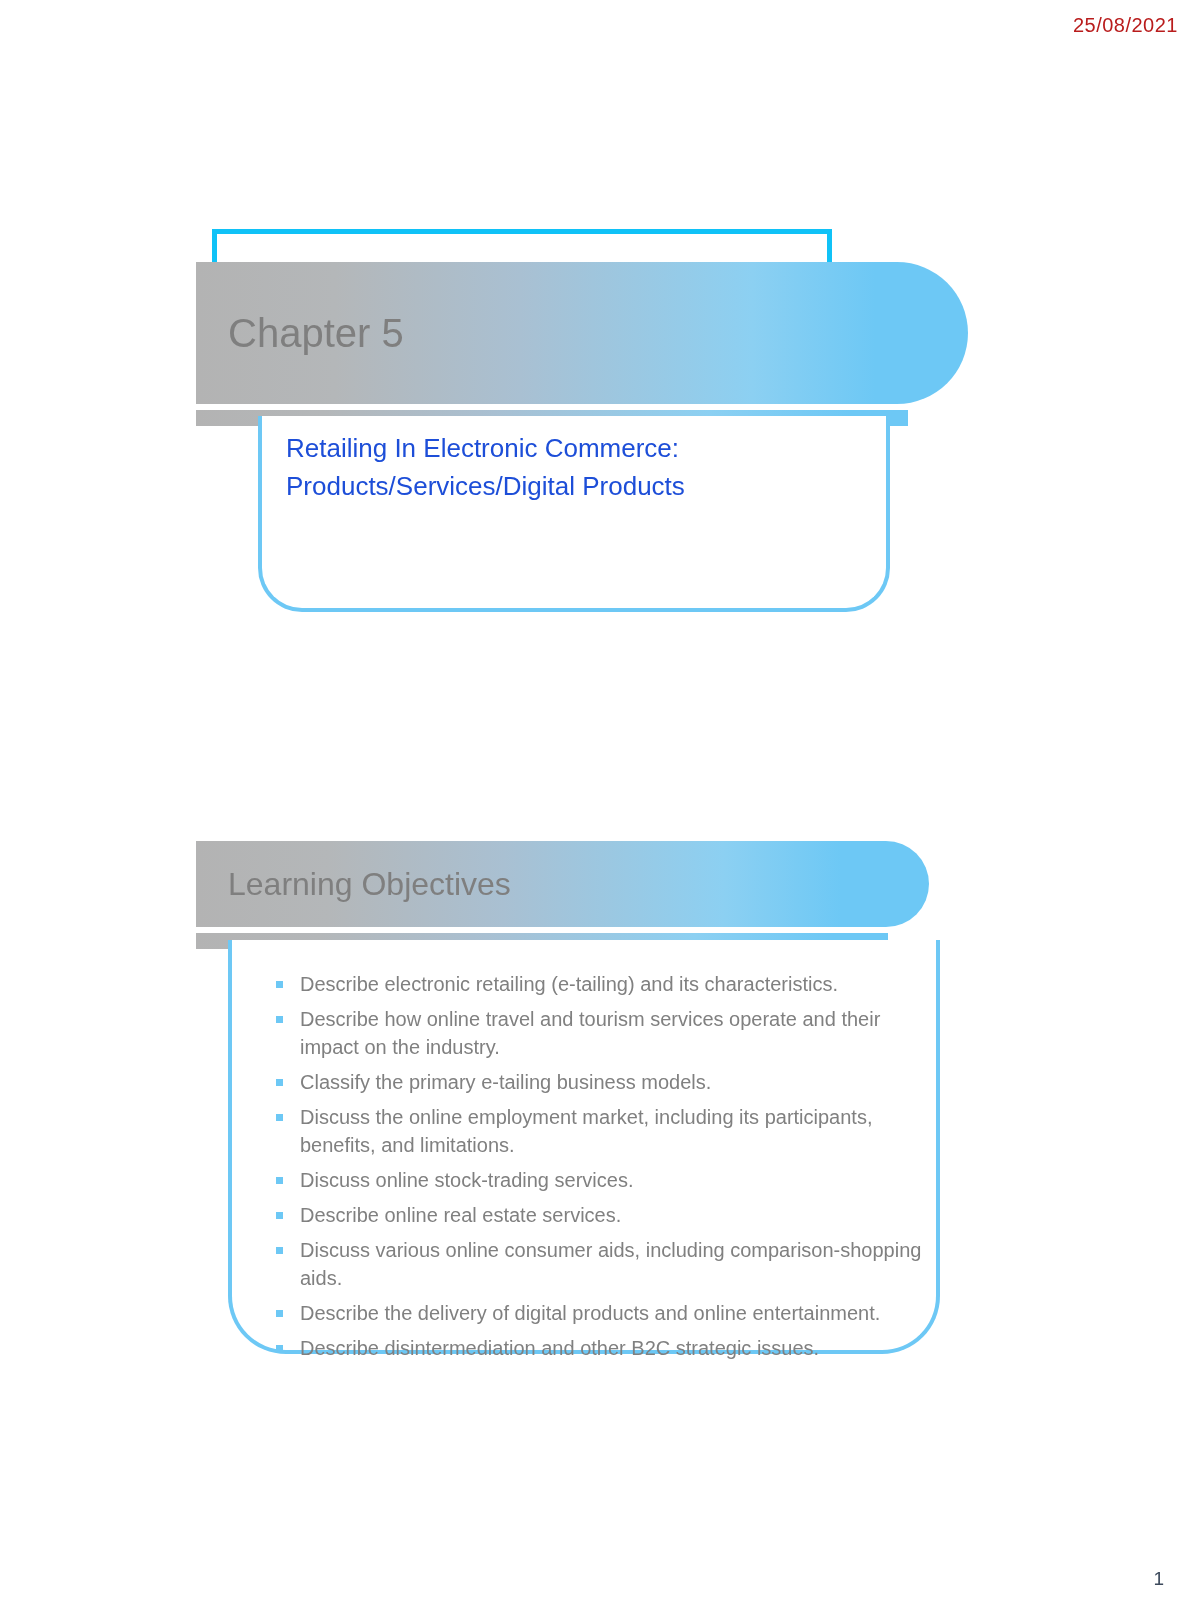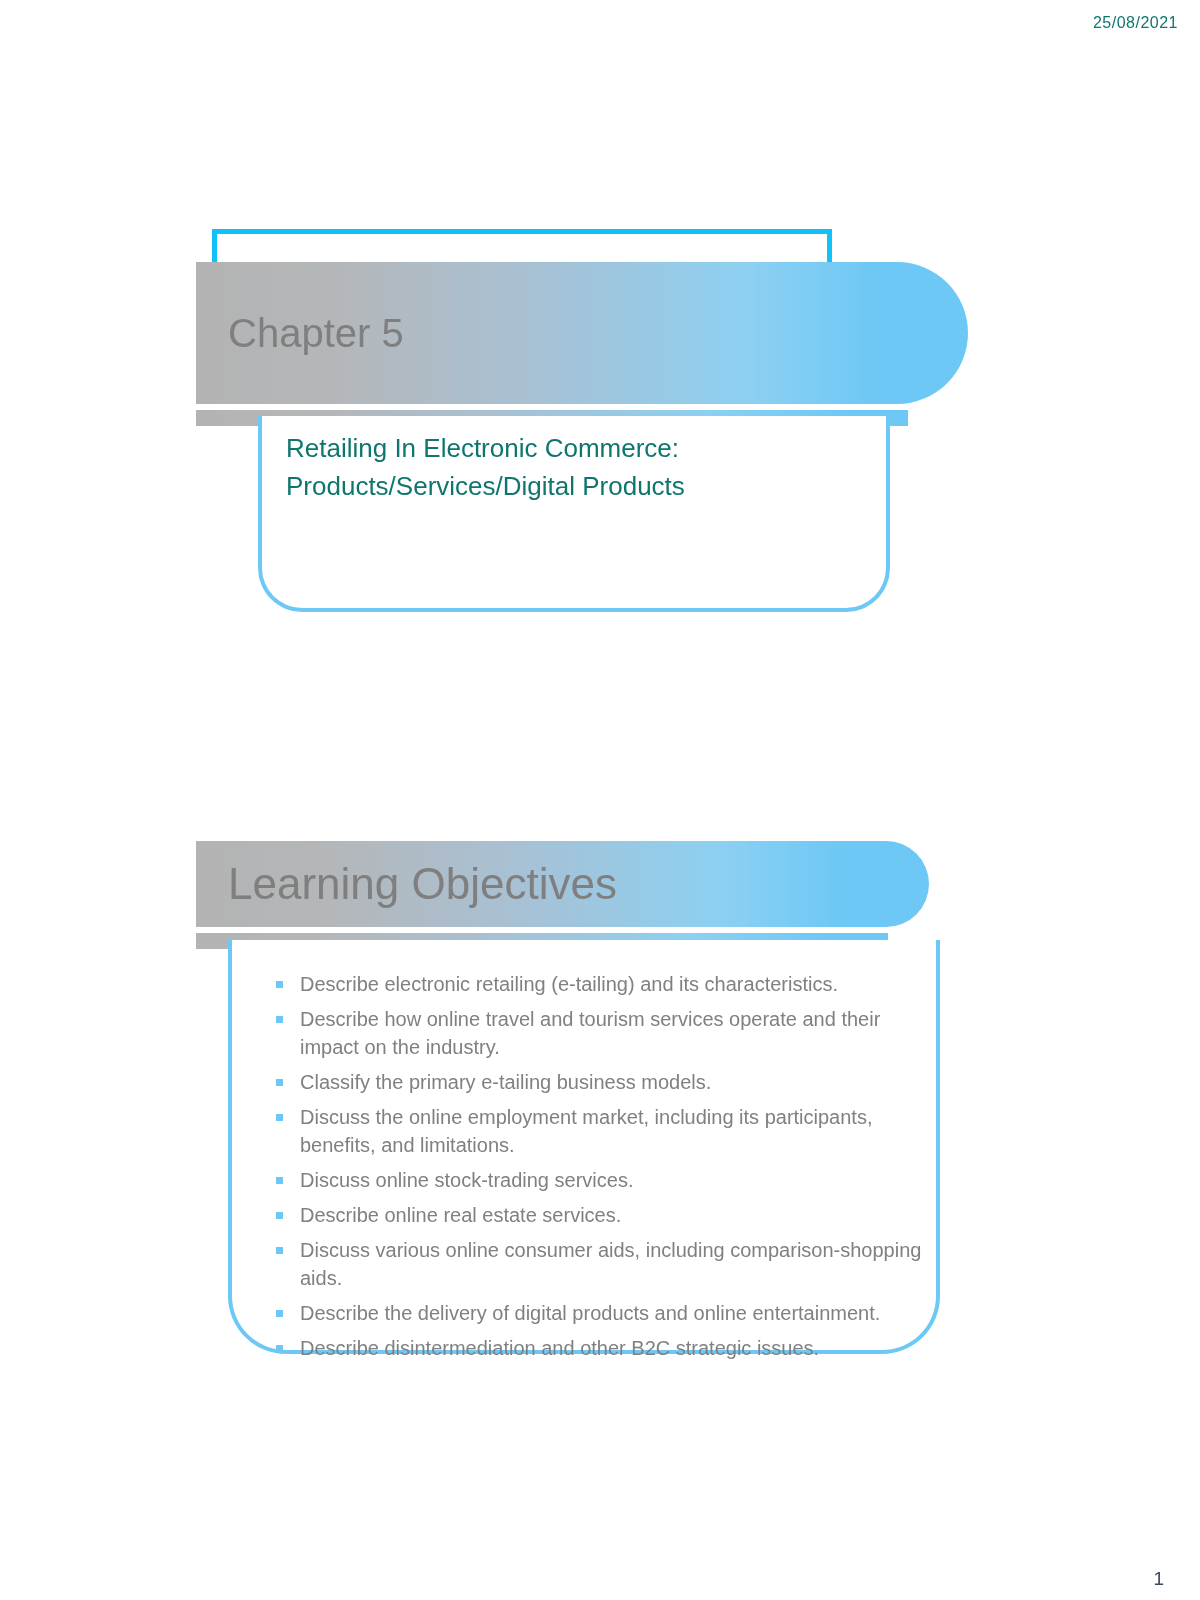--- a/index.html
+++ b/index.html
@@ -13,22 +13,22 @@
     position: relative;
     font-family: "Liberation Sans", sans-serif;
     overflow: hidden;
   }
 
   
   .page-date {
     position: absolute;
     top: 14px;
     right: 22px;
-    font-size: 16px;
-    color: #0f766e;
+    font-size: 20px;
+    color: #b91c1c;
     letter-spacing: 0.5px;
     white-space: nowrap;
   }
   .page-number {
     position: absolute;
     bottom: 10px;
     right: 36px;
     font-size: 19px;
     color: #3d4a5c;
   }
@@ -115,21 +115,21 @@
     border-bottom-left-radius: 44px;
     border-bottom-right-radius: 44px;
   }
   .subtitle-text {
     position: absolute;
     left: 286px;
     top: 430px;
     width: 580px;
     font-size: 26px;
     line-height: 1.46;
-    color: #0f766e;
+    color: #1d4ed8;
   }
 
   
   #slide-objectives .header-bar {
     left: 196px;
     top: 841px;
     width: 733px;
   }
   #slide-objectives .header-underline-white {
     left: 196px;
@@ -140,21 +140,21 @@
     left: 196px;
     top: 933px;
     width: 692px;
   }
   #slide-objectives .header-bar {
     height: 86px;
     border-top-right-radius: 46px;
     border-bottom-right-radius: 46px;
   }
   #slide-objectives .header-title {
-    font-size: 44px;
+    font-size: 32px;
   }
   #slide-objectives .content-panel {
     left: 228px;
     top: 940px;
     width: 712px;
     height: 414px;
     border-bottom-left-radius: 58px;
     border-bottom-right-radius: 58px;
   }
 

